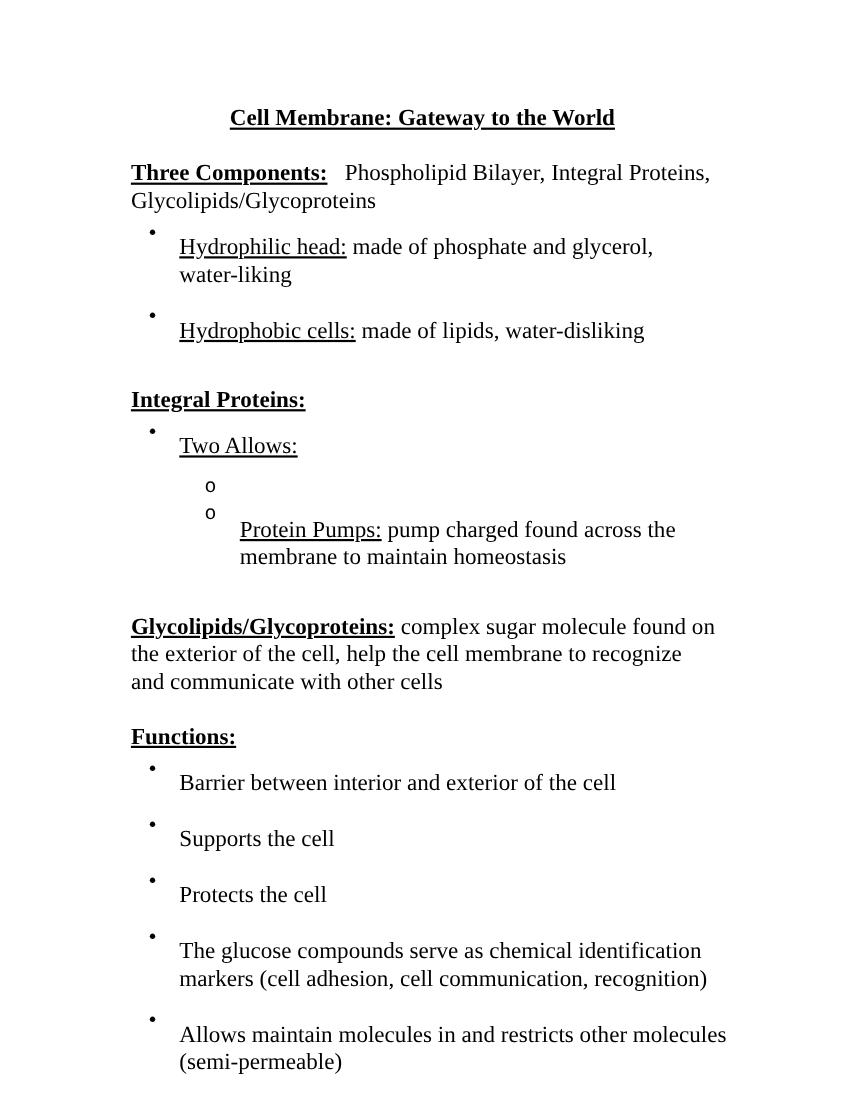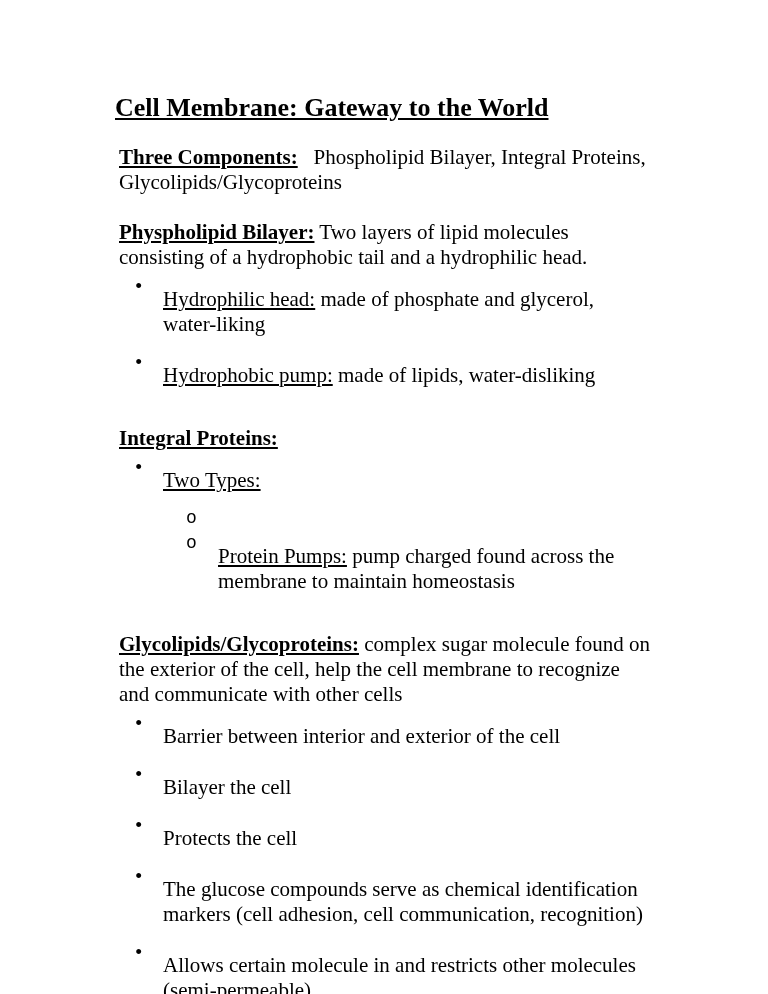--- a/index.html
+++ b/index.html
@@ -17,92 +17,91 @@
     font-family: "Liberation Serif", "DejaVu Serif", serif;
     font-size: 21px;
     line-height: 25px;
     color: #000000;
     overflow: hidden;
   }
   .para { margin: 4px; white-space: pre; }
   .sp { margin-top: 25px; }
   .bold { font-weight: bold; }
   .und { text-decoration: underline; }
-  .title { margin: 0; white-space: pre; font-weight: bold; font-size: 26px; }
+  .title { margin: 0; text-align: center; white-space: pre; font-weight: bold; font-size: 21px; }
   .bullet { display: flex; margin: 0; }
   .mark1 { flex: 0 0 35px; box-sizing: border-box; padding-left: 20px; }
   .mark2 { flex: 0 0 90px; box-sizing: border-box; padding-left: 71px; font-family: "Liberation Mono", monospace; font-size: 18px; }
   .bc { margin: 13px; white-space: pre; flex: 1 1 auto; }
 </style>
 </head>
 <body>
 
 <div class="page">
 
   <h1 class="title"><span class="und">Cell Membrane: Gateway to the World</span></h1>
 
   <p class="para sp"><span class="bold und">Three Components:</span><span>   Phospholipid Bilayer, Integral Proteins,
 Glycolipids/Glycoproteins</span></p>
 
-  <p class="para sp"><span class="bold und">Physpholipid Bilayer:</span><span> Two layers of lipid molecules
-consisting of a hydrophobic tail and a hydrophilic head.</span></p>
 
   <div class="bullet">
       <span class="mark1">•</span>
       <p class="bc"><span class="und">Hydrophilic head:</span><span> made of phosphate and glycerol,
 water-liking</span></p>
     </div>
 
   <div class="bullet">
       <span class="mark1">•</span>
-      <p class="bc"><span class="und">Hydrophobic pump:</span><span> made of lipids, water-disliking</span></p>
+      <p class="bc"><span class="und">Hydrophobic cells:</span><span> made of lipids, water-disliking</span></p>
     </div>
 
   <p class="para sp"><span class="bold und">Integral Proteins:</span></p>
 
   <div class="bullet">
       <span class="mark1">•</span>
-      <p class="bc"><span class="und">Two Types:</span></p>
+      <p class="bc"><span class="und">Two Allows:</span></p>
     </div>
 
   <div class="bullet">
       <span class="mark2">o</span>
     </div>
 
   <div class="bullet">
       <span class="mark2">o</span>
       <p class="bc"><span class="und">Protein Pumps:</span><span> pump charged found across the
 membrane to maintain homeostasis</span></p>
     </div>
 
   <p class="para sp"><span class="bold und">Glycolipids/Glycoproteins:</span><span> complex sugar molecule found on
 the exterior of the cell, help the cell membrane to recognize
 and communicate with other cells</span></p>
 
+  <p class="para sp"><span class="bold und">Functions:</span></p>
 
   <div class="bullet">
       <span class="mark1">•</span>
       <p class="bc"><span>Barrier between interior and exterior of the cell</span></p>
     </div>
 
   <div class="bullet">
       <span class="mark1">•</span>
-      <p class="bc"><span>Bilayer the cell</span></p>
+      <p class="bc"><span>Supports the cell</span></p>
     </div>
 
   <div class="bullet">
       <span class="mark1">•</span>
       <p class="bc"><span>Protects the cell</span></p>
     </div>
 
   <div class="bullet">
       <span class="mark1">•</span>
       <p class="bc"><span>The glucose compounds serve as chemical identification
 markers (cell adhesion, cell communication, recognition)</span></p>
     </div>
 
   <div class="bullet">
       <span class="mark1">•</span>
-      <p class="bc"><span>Allows certain molecule in and restricts other molecules
+      <p class="bc"><span>Allows maintain molecules in and restricts other molecules
 (semi-permeable)</span></p>
     </div>
 
 </div>
 
 </body></html>

